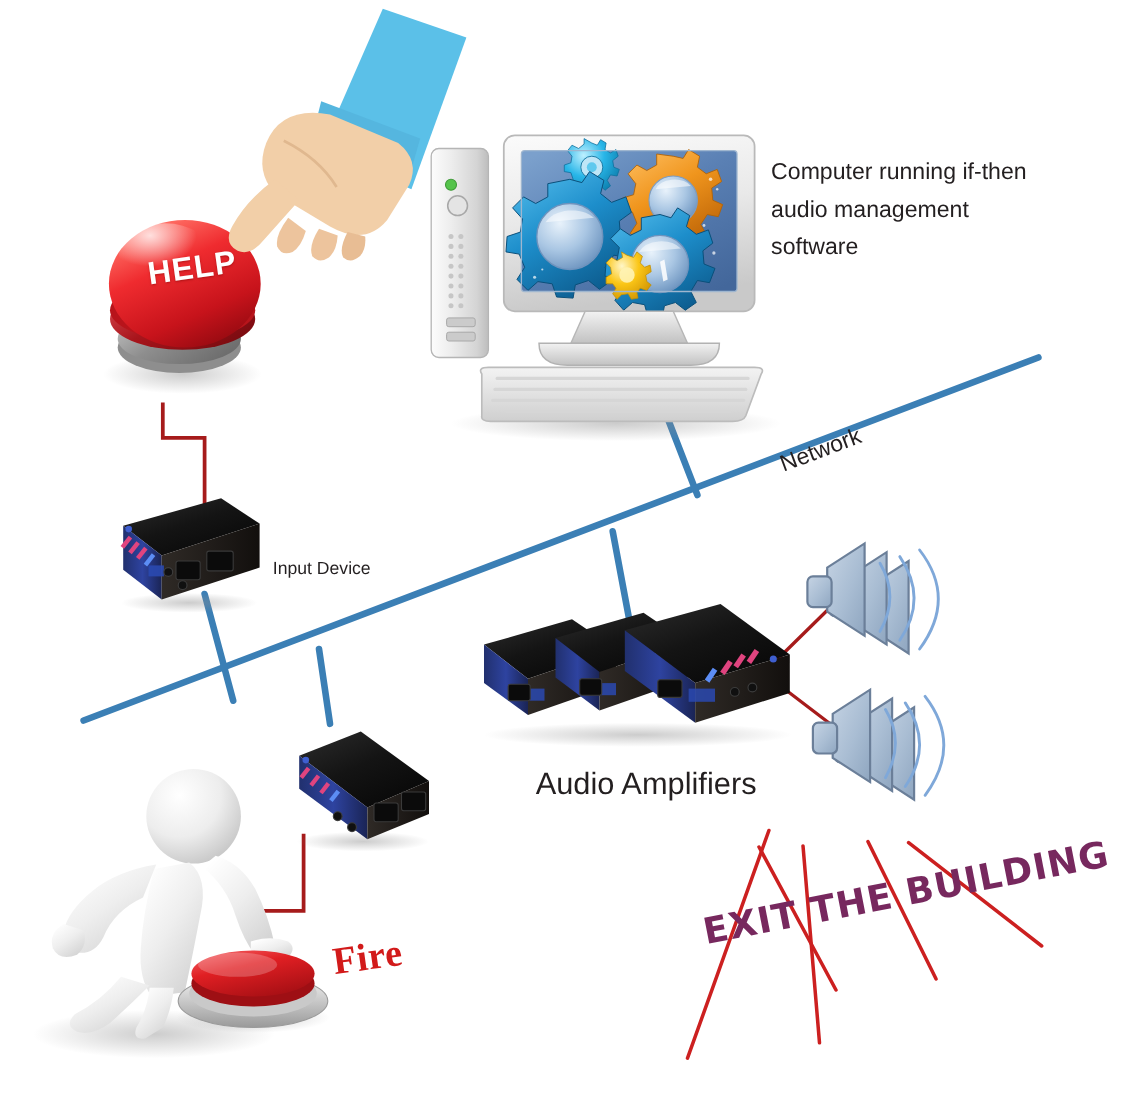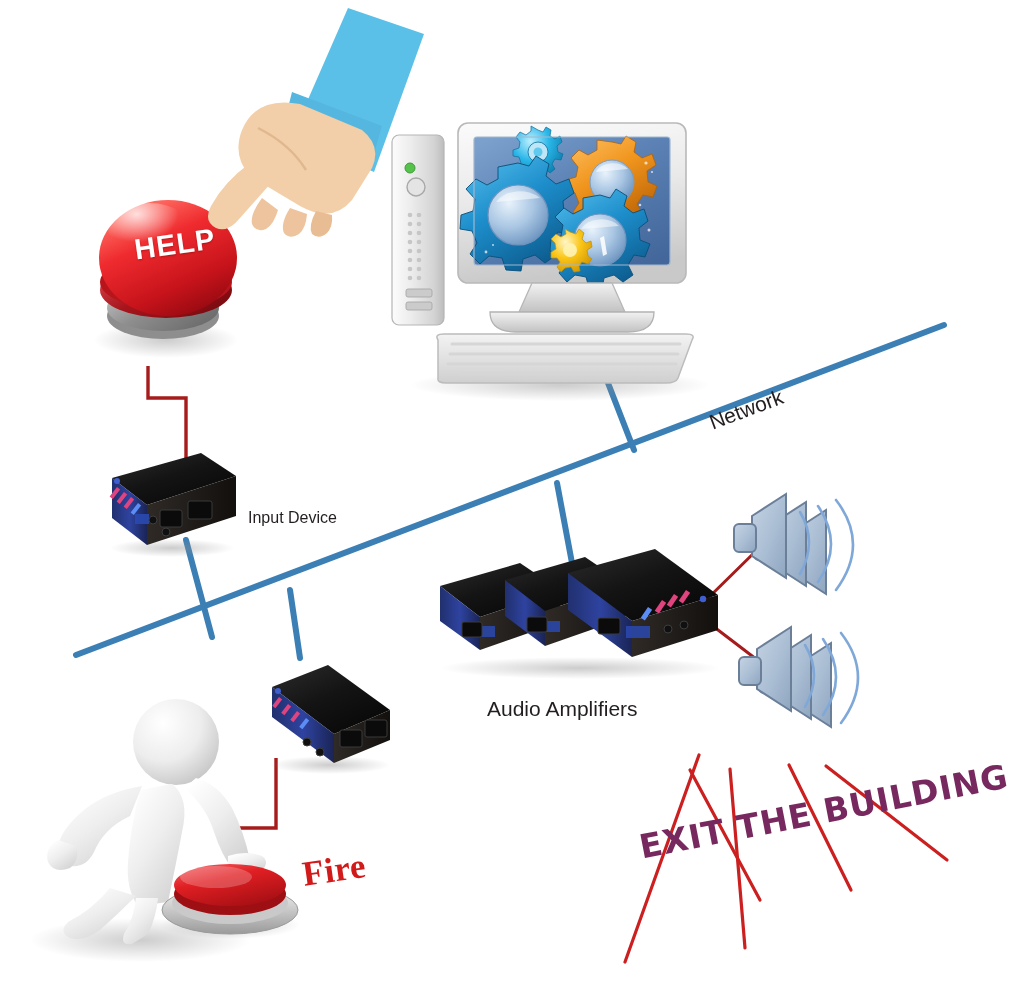--- a/index.html
+++ b/index.html
@@ -3,21 +3,21 @@
 <meta charset="utf-8">
 <title>Audio Management System Diagram</title>
 <style>
   html,body{margin:0;padding:0;background:#ffffff;}
   body{font-family:"Liberation Sans",sans-serif;}
   #stage{position:relative;width:1024px;height:997px;background:#fff;overflow:hidden;}
   #vec{position:absolute;left:0;top:0;width:1024px;height:997px;}
   .lbl{position:absolute;color:#231f20;font-family:"Liberation Sans",sans-serif;}
   #lbl-computer{left:701px;top:140px;width:262px;font-size:21px;line-height:34px;}
   #lbl-input{left:248px;top:509px;font-size:16px;}
-  #lbl-amps{left:487px;top:697px;font-size:21px;}
+  #lbl-amps{left:487px;top:697px;font-size:28px;}
   #lbl-network{left:706px;top:412px;font-size:21px;transform:rotate(-20.5deg);transform-origin:0 0;}
   #lbl-fire{left:300px;top:855px;font-size:35px;font-weight:bold;color:#d21a1a;
             font-family:"Liberation Serif",serif;transform:rotate(-8deg);transform-origin:0 0;
             text-shadow:2px 2px 0 rgba(255,255,255,.9);letter-spacing:.5px;}
   #lbl-exit{left:636px;top:828px;font-size:33px;font-weight:bold;color:#77285e;
             font-family:"DejaVu Sans",sans-serif;transform:rotate(-11deg);transform-origin:0 0;
             letter-spacing:1px;white-space:nowrap;}
   #lbl-help{position:absolute;left:121px;top:228px;width:108px;text-align:center;
             font-size:29px;font-weight:bold;color:#ffffff;font-family:"Liberation Sans",sans-serif;
             letter-spacing:1px;transform:rotate(-8deg);transform-origin:50% 50%;
@@ -434,20 +434,21 @@
       <ellipse cx="230" cy="925" rx="70" ry="14" fill="url(#gShadowSm)"></ellipse>
       <ellipse cx="230" cy="910" rx="68" ry="24" fill="url(#gFireRim)" stroke="#9a9a9a" stroke-width="1"></ellipse>
       <ellipse cx="230" cy="903" rx="58" ry="21" fill="#c9c9c9"></ellipse>
       <ellipse cx="230" cy="894" rx="56" ry="21" fill="#9e0f14"></ellipse>
       <ellipse cx="230" cy="885" rx="56" ry="21" fill="url(#gFireDome)"></ellipse>
       <ellipse cx="216" cy="877" rx="36" ry="11" fill="#ffffff" opacity="0.22"></ellipse>
     </g>
 
   </svg>
 
+  <div class="lbl" id="lbl-computer">Computer running if-then audio management software</div>
 
   <div class="lbl" id="lbl-input">Input Device</div>
 
   <div class="lbl" id="lbl-amps">Audio Amplifiers</div>
 
   <div class="lbl" id="lbl-network">Network</div>
 
   <div class="lbl" id="lbl-fire">Fire</div>
 
   <div class="lbl" id="lbl-exit">EXIT THE BUILDING</div>

